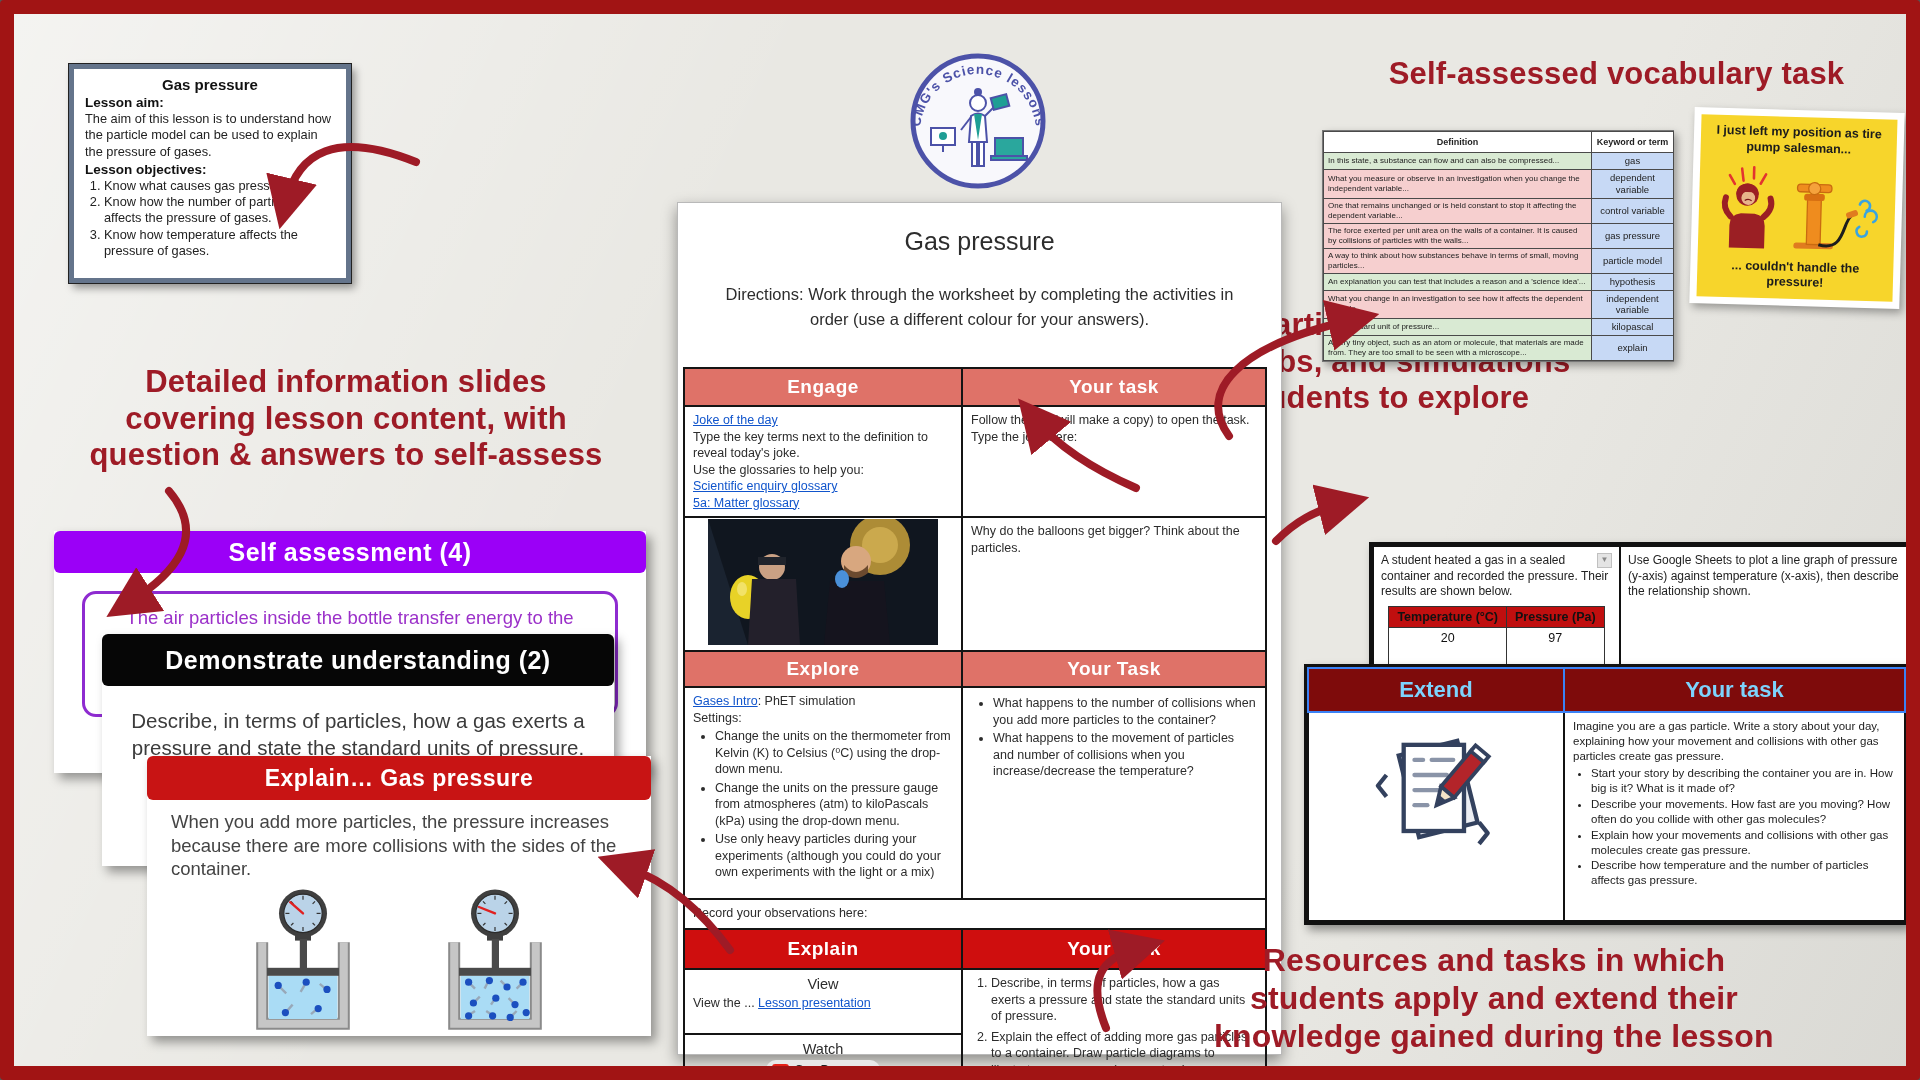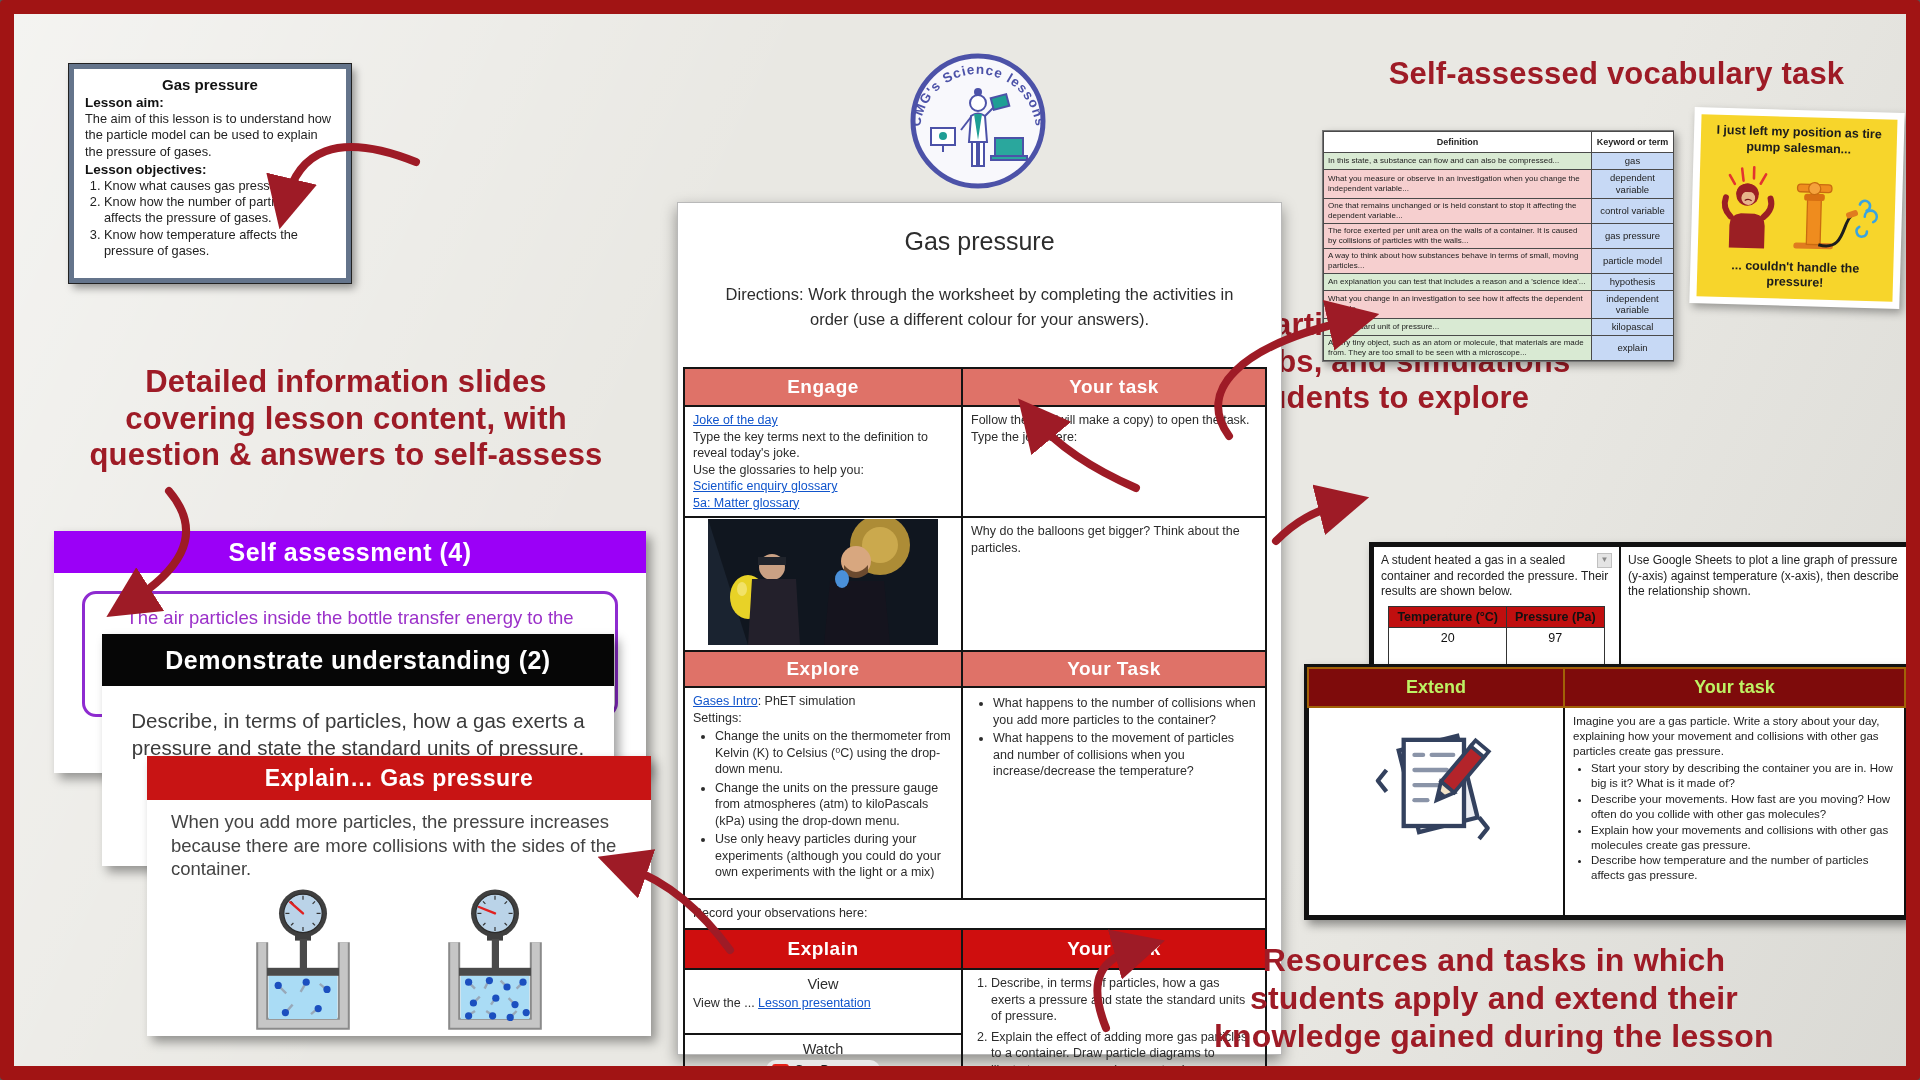--- a/index.html
+++ b/index.html
@@ -43,21 +43,21 @@
 
   
   .meme{left:1678px;top:96px;width:210px;height:196px;background:#fff;padding:7px;
     box-sizing:border-box;transform:rotate(1.6deg);z-index:3;box-shadow:3px 4px 8px rgba(0,0,0,.35);}
   .meme-inner{width:100%;height:100%;background:#f7d52b;display:flex;flex-direction:column;
     align-items:center;justify-content:space-between;padding:8px 6px;box-sizing:border-box;}
   .meme-txt{font-size:12.5px;font-weight:700;color:#1c1c1c;text-align:center;line-height:1.25;}
 
   
   .slide-card{background:#fff;box-shadow:5px 6px 10px rgba(0,0,0,.38);}
-  .slide-head{color:#fff;font-weight:700;text-align:center;letter-spacing:.5px;}
+  .slide-head{color:#fff;font-weight:700;text-align:center;letter-spacing:.5px;border-radius:6px;}
 
   .sa-slide{left:40px;top:517px;width:592px;height:242px;z-index:2;}
   .sa-slide .slide-head{background:#9b00f7;height:42px;line-height:42px;font-size:25px;}
   .sa-box{margin:18px 28px 0 28px;border:3px solid #8e2bd0;border-radius:14px;
     padding:12px 16px 60px 16px;color:#9b30c9;font-size:18.5px;text-align:center;line-height:1.3;}
 
   .du-slide{left:88px;top:620px;width:512px;height:232px;z-index:3;}
   .du-slide .slide-head{background:#060606;height:52px;line-height:52px;font-size:25px;}
   .du-body{padding:22px 28px;color:#3c3c3c;font-size:20.5px;text-align:center;line-height:1.3;}
 
@@ -98,21 +98,21 @@
   .apply-tbl th{background:#c00f0f;color:#fff;font-size:18px;padding:6px 0;border:2px solid #111;}
   .apply-tbl td{border:2px solid #111;font-size:12px;color:#222;padding:6px 7px;vertical-align:top;line-height:1.3;height:140px;}
   .mini-tbl{border-collapse:collapse;margin:6px auto 0 auto;}
   .mini-tbl th,.mini-tbl td{border:1.5px solid #333;font-size:12.5px;padding:2px 8px;text-align:center;color:#111;}
   .dd-icon{float:right;width:13px;height:13px;background:#e4e4e4;border:1px solid #c0c0c0;
     font-size:8px;line-height:12px;text-align:center;color:#888;}
 
   .extend-card{left:1290px;top:650px;width:603px;z-index:3;background:#fff;
     border:3px solid #111;box-sizing:border-box;box-shadow:4px 5px 9px rgba(0,0,0,.4);}
   .extend-tbl{width:100%;border-collapse:collapse;table-layout:fixed;}
-  .extend-tbl th{background:#7e0b0b;color:#bef264;font-size:18px;padding:8px 0;border:2px solid #a16207;}
+  .extend-tbl th{background:#7e0b0b;color:#7dd3fc;font-size:22px;padding:8px 0;border:2px solid #3b82f6;}
   .extend-tbl td{border:2px solid #111;font-size:11.5px;color:#222;padding:6px 8px;vertical-align:top;line-height:1.3;height:195px;}
   .extend-tbl ul{margin:2px 0 0 2px;padding-left:16px;}
   .extend-tbl ul li{margin-bottom:1px;}
   .icon-cell{text-align:center;vertical-align:middle;}
 
   .arrows{left:0;top:0;width:1920px;height:1080px;z-index:8;pointer-events:none;}
 </style>
 </head>
 <body>
 

